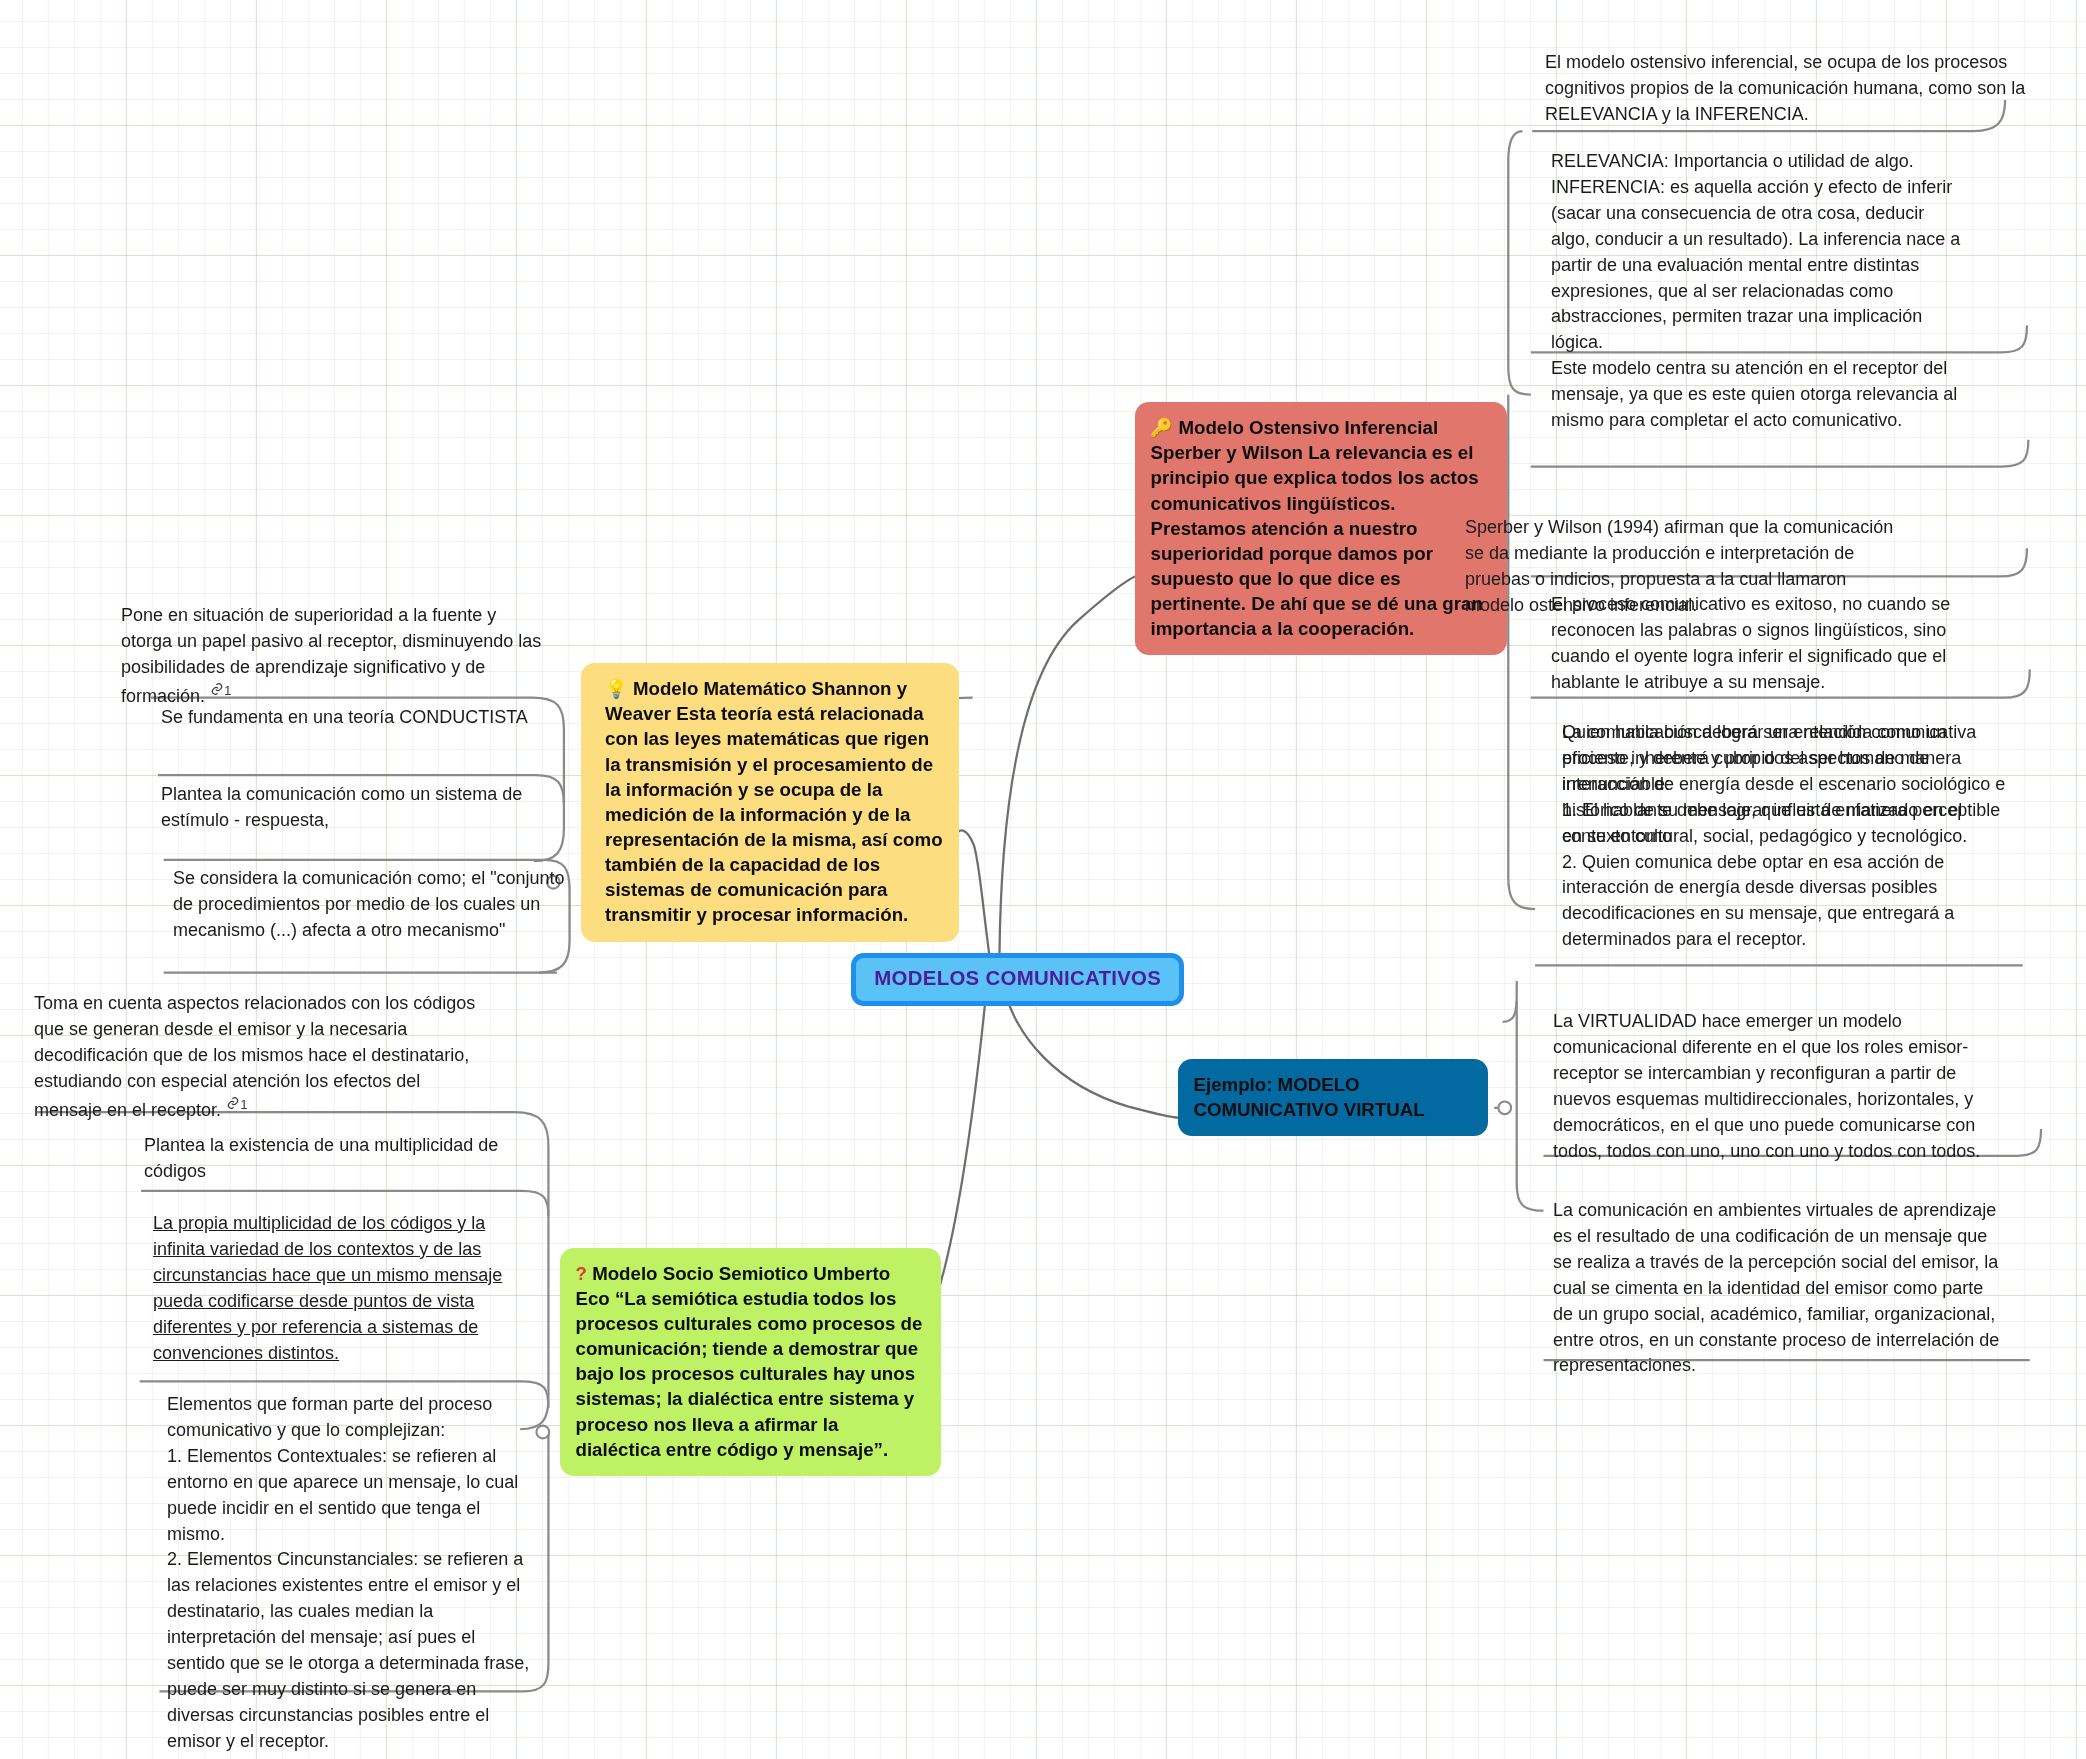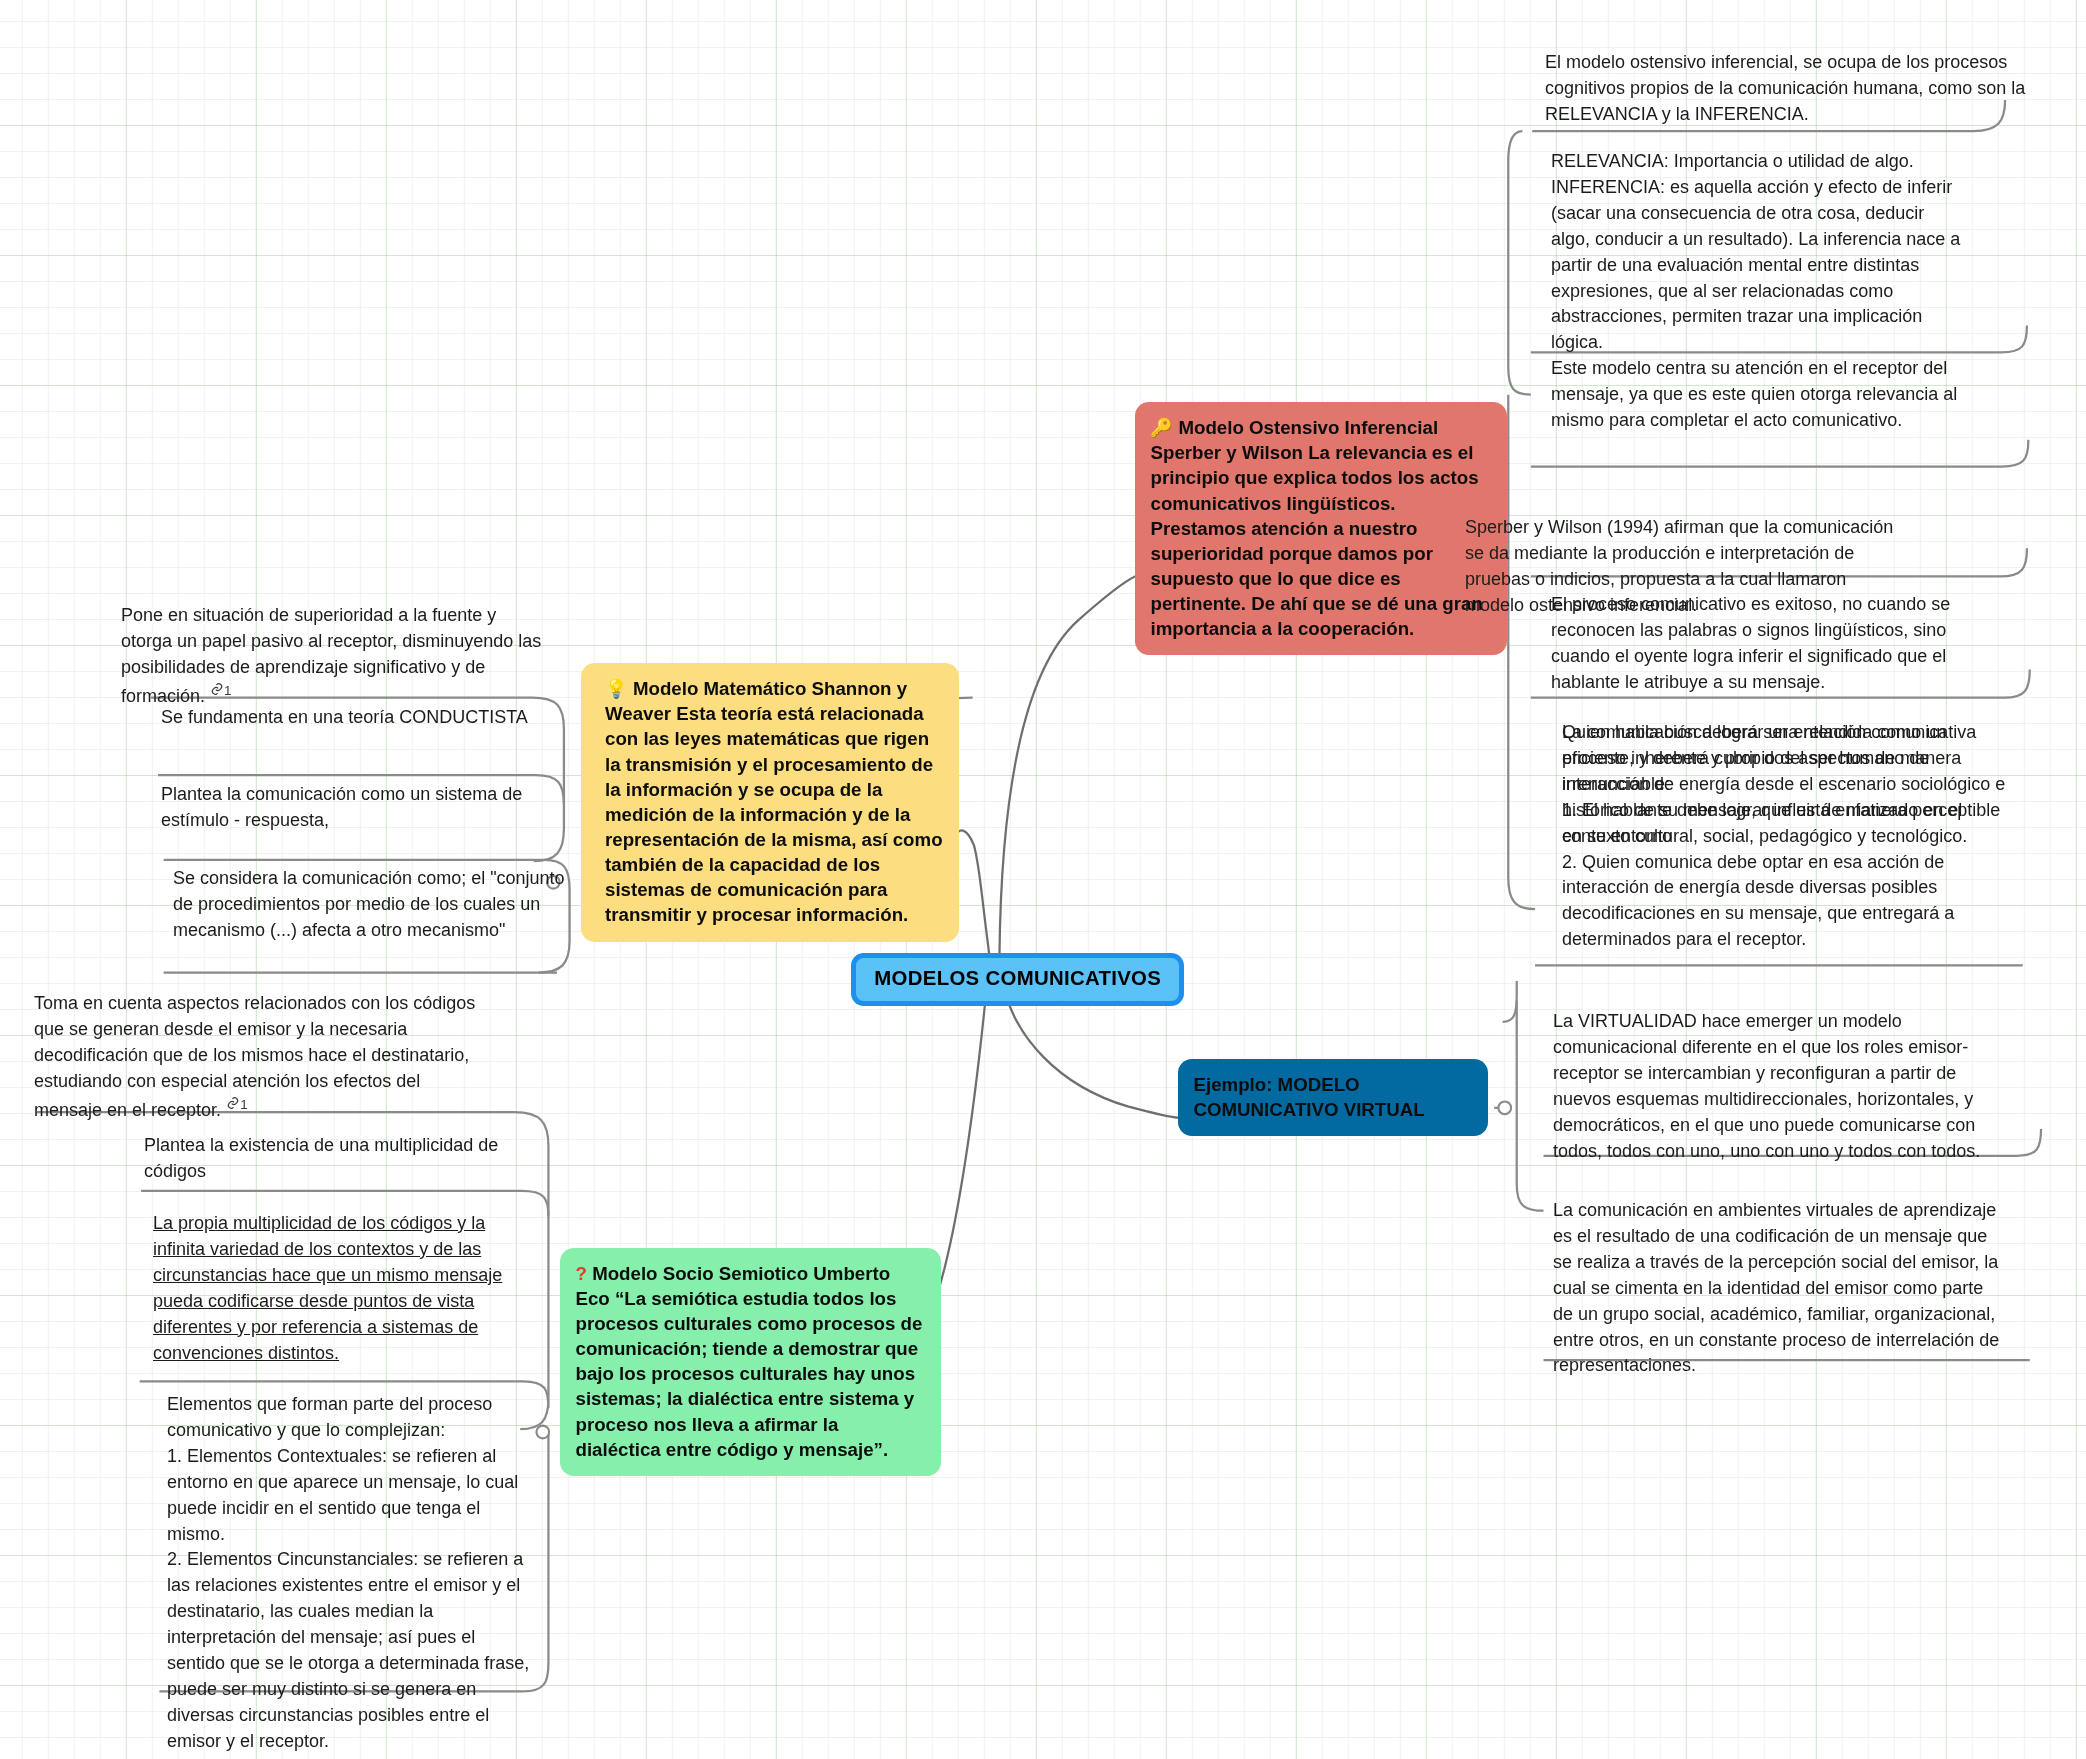--- a/index.html
+++ b/index.html
@@ -30,37 +30,37 @@
 
   
   .central{
     background:#5BC2F7;
     border:5px solid #1E8FEC;
     border-radius:12.7px;
     padding:9.2px 18.3px 11.3px 18.3px;
     font-weight:700;
     font-size:20.4px;
     letter-spacing:0.3px;
-    color:#000000;
+    color:#4c1d95;
     white-space:nowrap;
   }
 
   
   .card{
     border-radius:14px;
     padding:12.7px 15.5px 14px 15.5px;
     font-weight:700;
     font-size:18.7px;
     line-height:1.345;
     color:#0d0d0d;
   }
   .card.red{background:#E0766C;}
   .card.yellow{background:#FCDE80;}
   .card.pink{background:#0369a1;}
-  .card.olive{background:#86efac;}
+  .card.olive{background:#bef264;}
   .card .emoji{font-size:18.3px;}
   .card .qmark{color:#E23B28;font-weight:700;}
 
   
   .leaf{
     font-size:18px;
     line-height:1.44;
     color:#1b1b1b;
     font-weight:400;
   }

